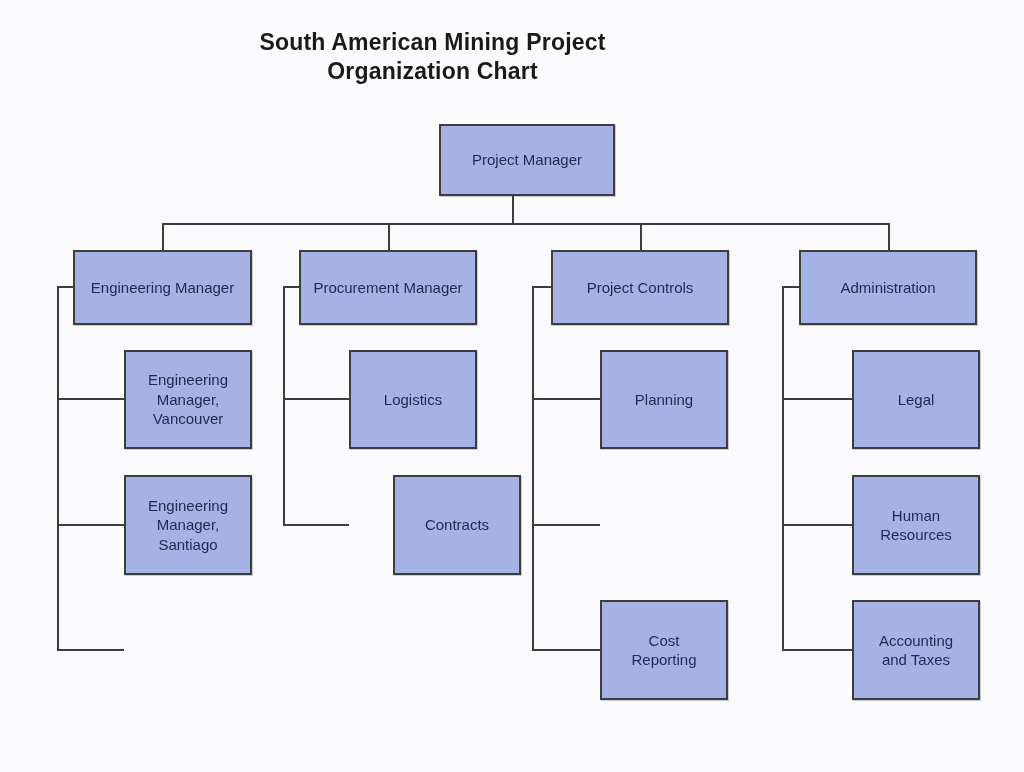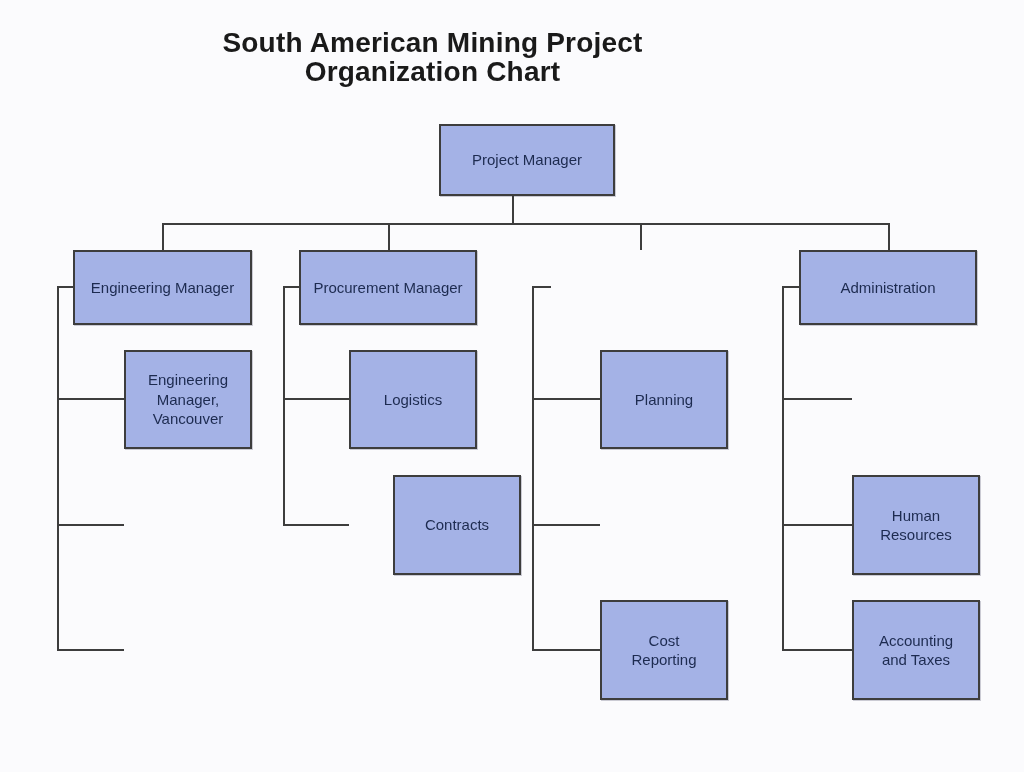--- a/index.html
+++ b/index.html
@@ -16,21 +16,21 @@
     position:relative;
     width:1024px;height:772px;
     background:var(--page-bg);
     overflow:hidden;
   }
   .title{
     position:absolute;
     left:0;top:28px;width:865px;
     margin:0;
     text-align:center;
-    font-size:28px;
+    font-size:23px;
     font-weight:bold;
     line-height:29px;
     color:var(--title-text);
     white-space:pre-line;
     letter-spacing:0.2px;
   }
   .box{
     position:absolute;
     box-sizing:border-box;
     background:var(--box-fill);
@@ -61,42 +61,51 @@
   <div class="box" style="left:439px;top:124px;width:176px;height:72px;">
     <span>Project Manager</span>
   </div>
 
   <div class="box" style="left:73px;top:250px;width:179px;height:75px;padding:2px 4px;">
     <span>Engineering Manager</span>
   </div>
   <div class="box" style="left:299px;top:250px;width:178px;height:75px;padding:2px 4px;">
     <span>Procurement Manager</span>
   </div>
+  <div class="box" style="left:551px;top:250px;width:178px;height:75px;padding:2px 4px;">
+    <span>Project Controls</span>
+  </div>
   <div class="box" style="left:799px;top:250px;width:178px;height:75px;padding:2px 4px;">
     <span>Administration</span>
   </div>
 
   <div class="box" style="left:124px;top:350px;width:128px;height:99px;">
     <span>Engineering Manager, Vancouver</span>
+  </div>
+  <div class="box" style="left:124px;top:475px;width:128px;height:100px;">
+    <span>Engineering Manager, Santiago</span>
   </div>
 
   <div class="box" style="left:349px;top:350px;width:128px;height:99px;">
     <span>Logistics</span>
   </div>
   <div class="box" style="left:349px;top:475px;width:128px;height:100px;margin-left:44px;">
     <span>Contracts</span>
   </div>
 
   <div class="box" style="left:600px;top:350px;width:128px;height:99px;">
     <span>Planning</span>
   </div>
   <div class="box" style="left:600px;top:600px;width:128px;height:100px;">
     <span>Cost Reporting</span>
   </div>
 
+  <div class="box" style="left:852px;top:350px;width:128px;height:99px;">
+    <span>Legal</span>
+  </div>
   <div class="box" style="left:852px;top:475px;width:128px;height:100px;">
     <span>Human Resources</span>
   </div>
   <div class="box" style="left:852px;top:600px;width:128px;height:100px;">
     <span>Accounting and Taxes</span>
   </div>
 
   <div class="line" style="left:512px;top:196px;width:2px;height:29px;"></div>
   <div class="line" style="left:162px;top:223px;width:728px;height:2px;"></div>
   <div class="line" style="left:162px;top:223px;width:2px;height:27px;"></div>

